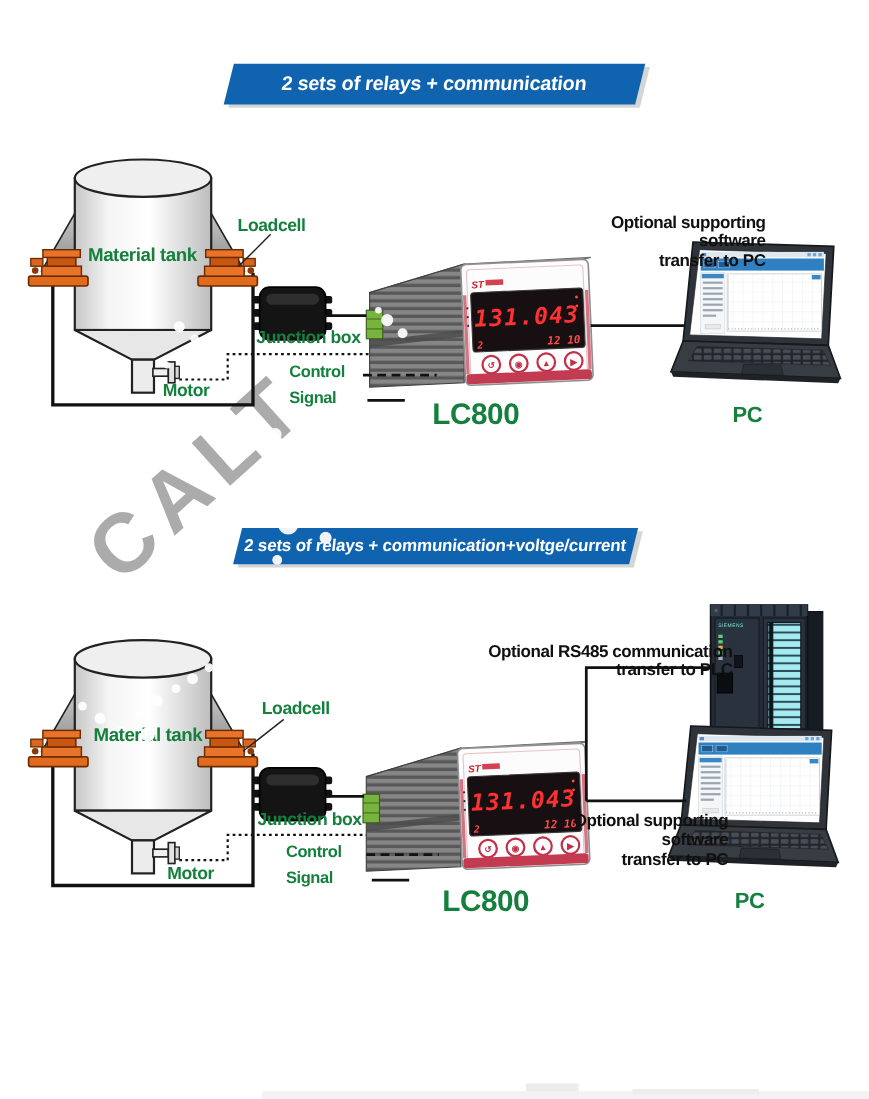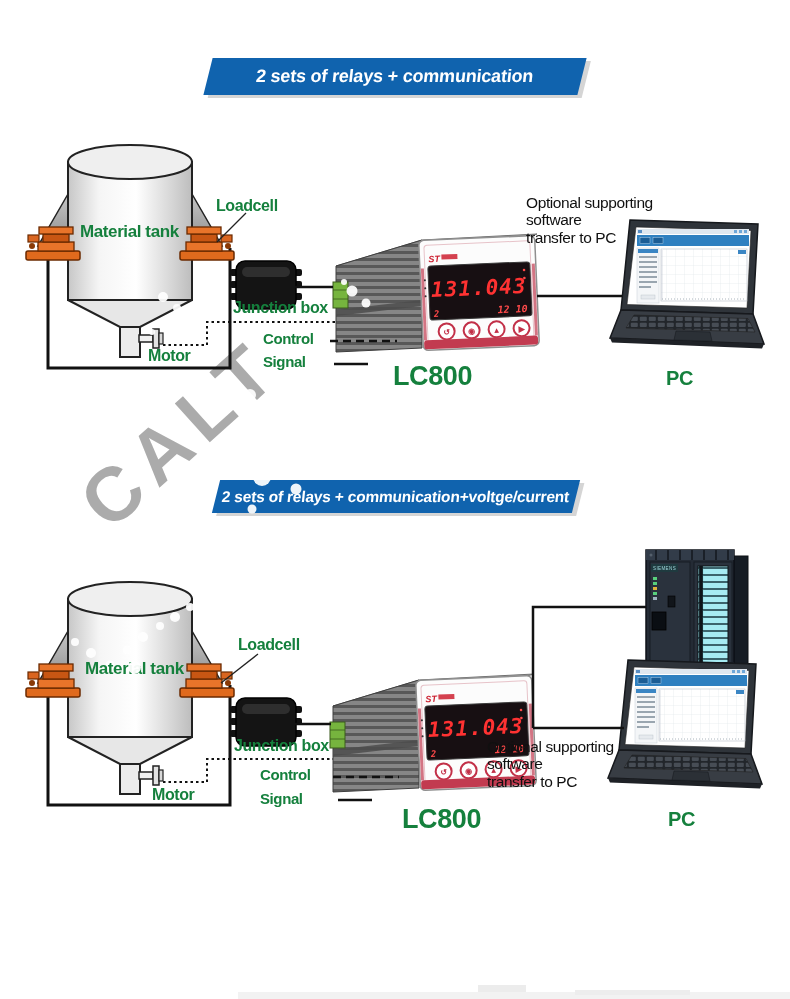--- a/index.html
+++ b/index.html
@@ -6,21 +6,21 @@
   #stage{position:relative;width:790px;height:999px;background:#ffffff;overflow:hidden;
          font-family:"Liberation Sans",sans-serif;}
   .banner{position:absolute;background:#1063ae;display:flex;align-items:center;justify-content:center;
           transform:skewX(-14deg);box-shadow:5px 3px 0 rgba(185,185,185,.6);z-index:1;}
   .banner span{transform:skewX(8deg);color:#fff;font-weight:bold;letter-spacing:-0.2px;white-space:nowrap;}
   #banner1{left:208px;top:58px;width:374px;height:37px;}
   #banner1 span{font-size:18px;}
   #banner2{left:216px;top:480px;width:360px;height:33px;}
   #banner2 span{font-size:15.5px;}
   .lbl{position:absolute;font-weight:bold;color:#15803d;z-index:3;letter-spacing:-0.4px;white-space:nowrap;}
-  .note{position:absolute;font-weight:normal;color:#101010;z-index:3;white-space:pre-line;line-height:1.12;letter-spacing:-0.4px;}
+  .note{position:absolute;font-weight:bold;color:#101010;z-index:3;white-space:pre-line;line-height:1.12;letter-spacing:-0.4px;text-align:right;}
   #watermark{position:absolute;left:10px;top:390px;width:340px;text-align:center;
              font-size:76px;font-weight:bold;color:#979797;opacity:.8;letter-spacing:10px;
              transform:rotate(-42deg);z-index:1;}
   #gfx{position:absolute;left:0;top:0;z-index:2;}
   .bubble-html{position:absolute;width:13px;height:13px;border-radius:50%;background:#fff;opacity:.95;z-index:4;}
 </style>
 </head>
 <body>
 
 <div id="stage">
@@ -275,18 +275,20 @@
 transfer to PC</div>
 
   <div class="lbl" style="left:238px;top:636px;font-size:16px;">Loadcell</div>
   <div class="lbl" style="left:85px;top:659px;font-size:17px;">Material tank</div>
   <div class="lbl" style="left:234px;top:737px;font-size:16px;">Junction box</div>
   <div class="lbl" style="left:260px;top:766px;font-size:15px;">Control</div>
   <div class="lbl" style="left:260px;top:790px;font-size:15px;">Signal</div>
   <div class="lbl" style="left:152px;top:786px;font-size:16px;">Motor</div>
   <div class="lbl" style="left:402px;top:804px;font-size:27px;">LC800</div>
   <div class="lbl" style="left:668px;top:808px;font-size:20px;">PC</div>
+  <div class="note" style="left:416px;top:584px;font-size:15.5px;width:250px;">Optional RS485 communication
+transfer to PLC</div>
   <div class="note" style="left:487px;top:738px;font-size:15.5px;width:175px;">Optional supporting
 software
 transfer to PC</div>
 
   <div class="bubble-html" style="left:128px;top:661px;"></div>
 </div>
 
 </body></html>

